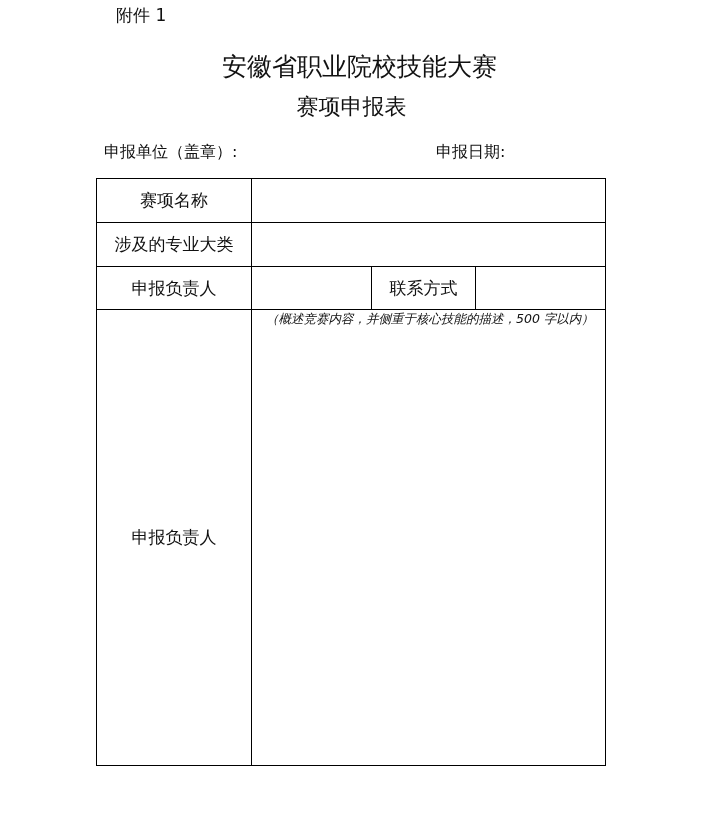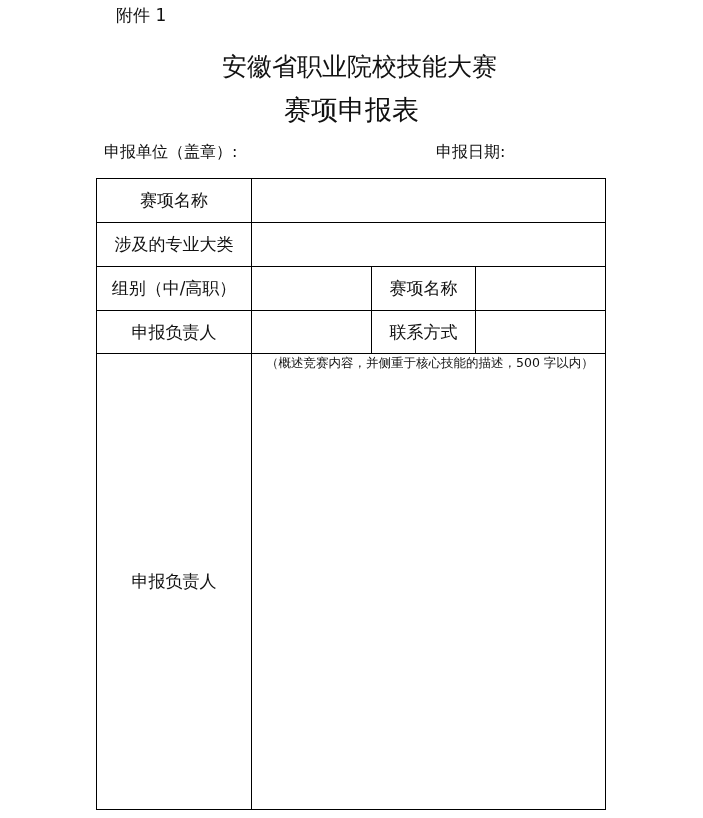--- a/index.html
+++ b/index.html
@@ -1,31 +1,31 @@
 <!DOCTYPE html>
 <html><head>
 <meta charset="utf-8">
 <style>
   html, body { margin:0; padding:0; background:#ffffff; }
   body { width:703px; height:818px; position:relative; overflow:hidden;
          font-family:"DejaVu Sans", "Liberation Sans", sans-serif; color:#111; }
   .attach { position:absolute; left:116px; top:4px; font-size:17px; }
   .title1 { position:absolute; left:0; width:703px; top:50px; text-align:center; font-size:25px;padding-left:8px; }
-  .title2 { position:absolute; left:0; width:703px; top:92px; text-align:center; font-size:27px; }
+  .title2 { position:absolute; left:0; width:703px; top:92px; text-align:center; font-size:22px; }
   .meta-left { position:absolute; left:104px; top:142px; font-size:16px;text-align:center; }
   .meta-right { position:absolute; left:436px; top:142px; font-size:16px; }
   .tbl { position:absolute; left:96px; top:178px; width:509px; border-collapse:collapse; table-layout:fixed; }
   .tbl td { border:1px solid #000; font-size:17px; text-align:center; vertical-align:middle; padding:0; }
   .tbl td.empty { }
   .r1 td { height:43px; }
   .r2 td { height:43px; }
   .r3 td { height:43px; }
   .r4 td { height:42px; }
   .r5 td { height:455px; }
-  .content-cell { vertical-align:top !important; text-align:left !important; }
+  .content-cell { vertical-align:top !important; text-align:left !important;font-style:italic; }
   .hint-text { display:block; padding:1px 0 0 14px; font-size:12.5px; }
 </style>
 </head>
 <body>
 
 <div class="attach">附件 1</div>
 <div class="title1">安徽省职业院校技能大赛</div>
 <div class="title2">赛项申报表</div>
 <div class="meta-left">申报单位（盖章）:</div>
 <div class="meta-right">申报日期:</div>
@@ -39,26 +39,20 @@
   </colgroup>
   <tbody>
       <tr class="r1">
     <td>赛项名称</td>
     <td colspan="3" class="empty"></td>
   </tr>
   <tr class="r2">
     <td>涉及的专业大类</td>
     <td colspan="3" class="empty"></td>
   </tr>
-  <tr class="r3">
-    <td>组别（中/高职）</td>
-    <td class="empty"></td>
-    <td>赛项名称</td>
-    <td class="empty"></td>
-  </tr>
   <tr class="r4">
     <td>申报负责人</td>
     <td class="empty"></td>
     <td>联系方式</td>
     <td class="empty"></td>
   </tr>
   <tr class="r5">
     <td>申报负责人</td>
     <td colspan="3" class="content-cell">
       <span class="hint-text">（概述竞赛内容，并侧重于核心技能的描述，500 字以内）</span>

